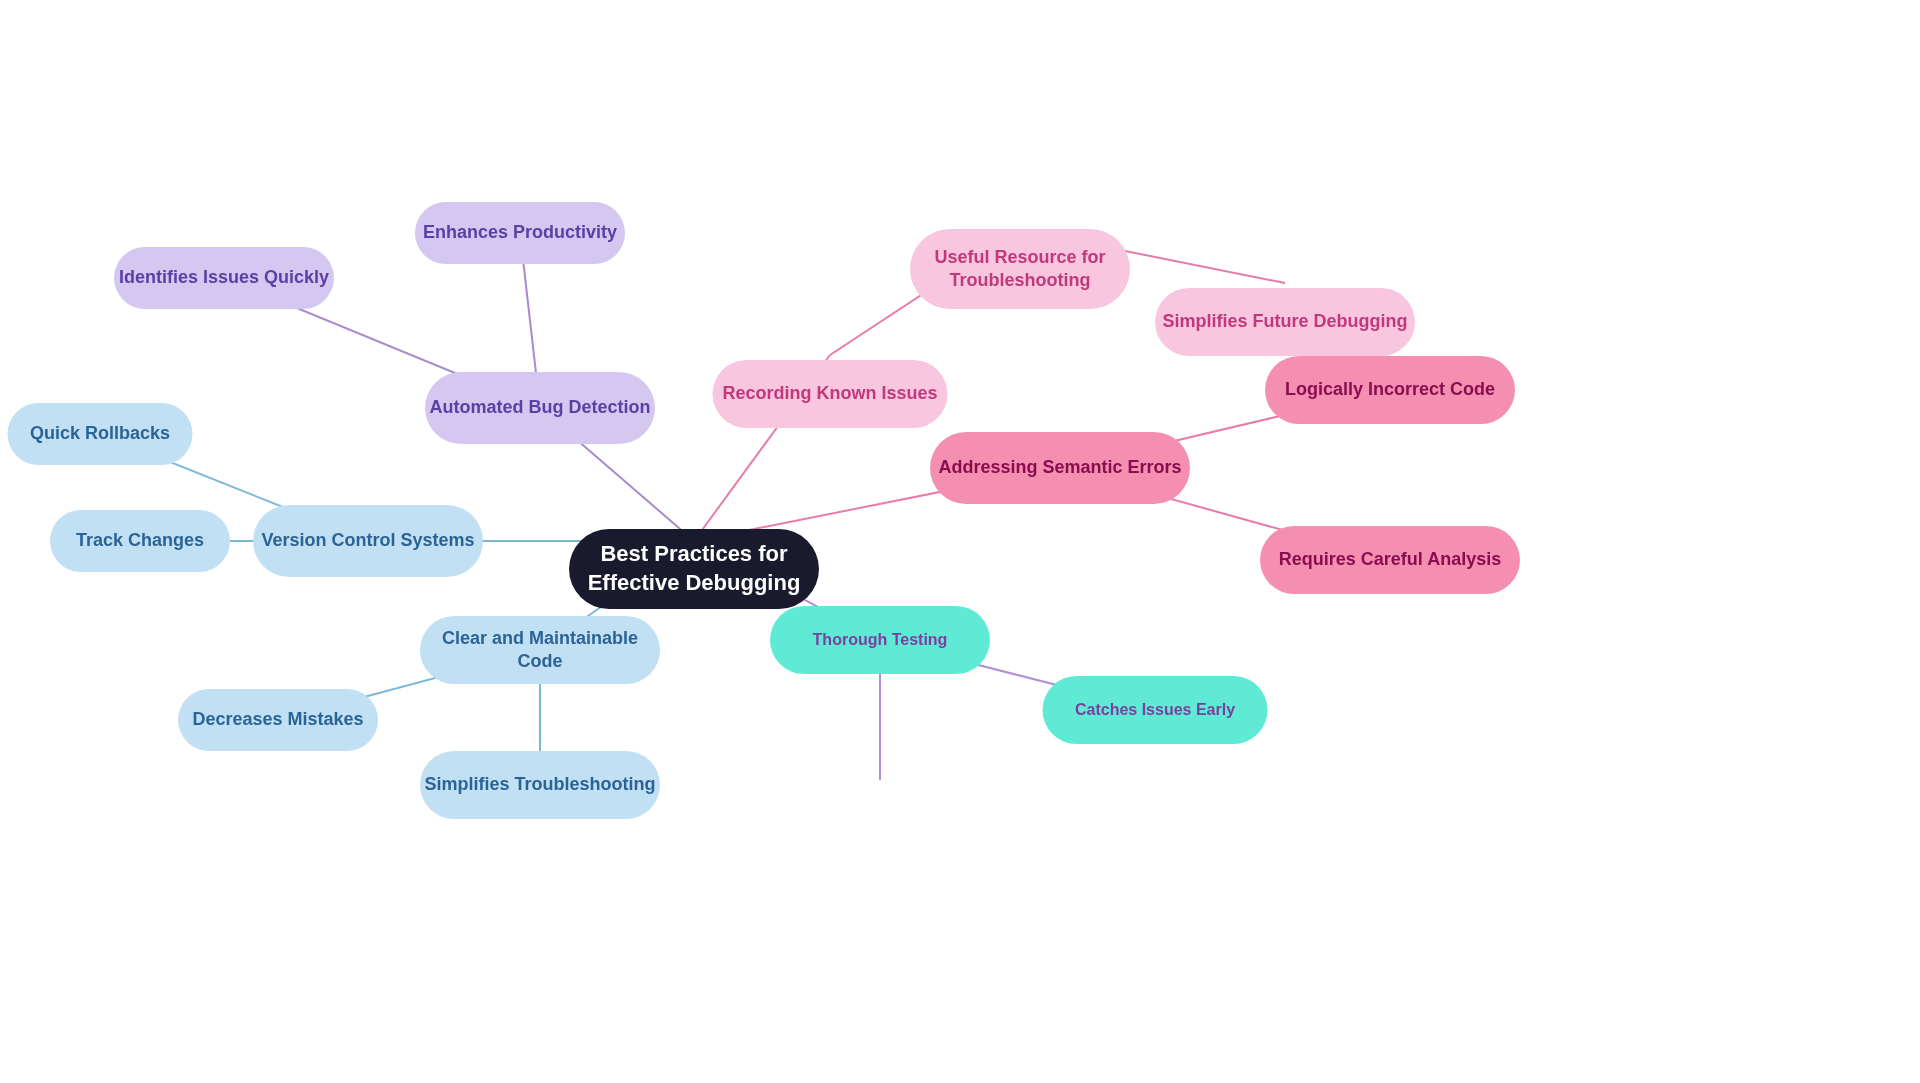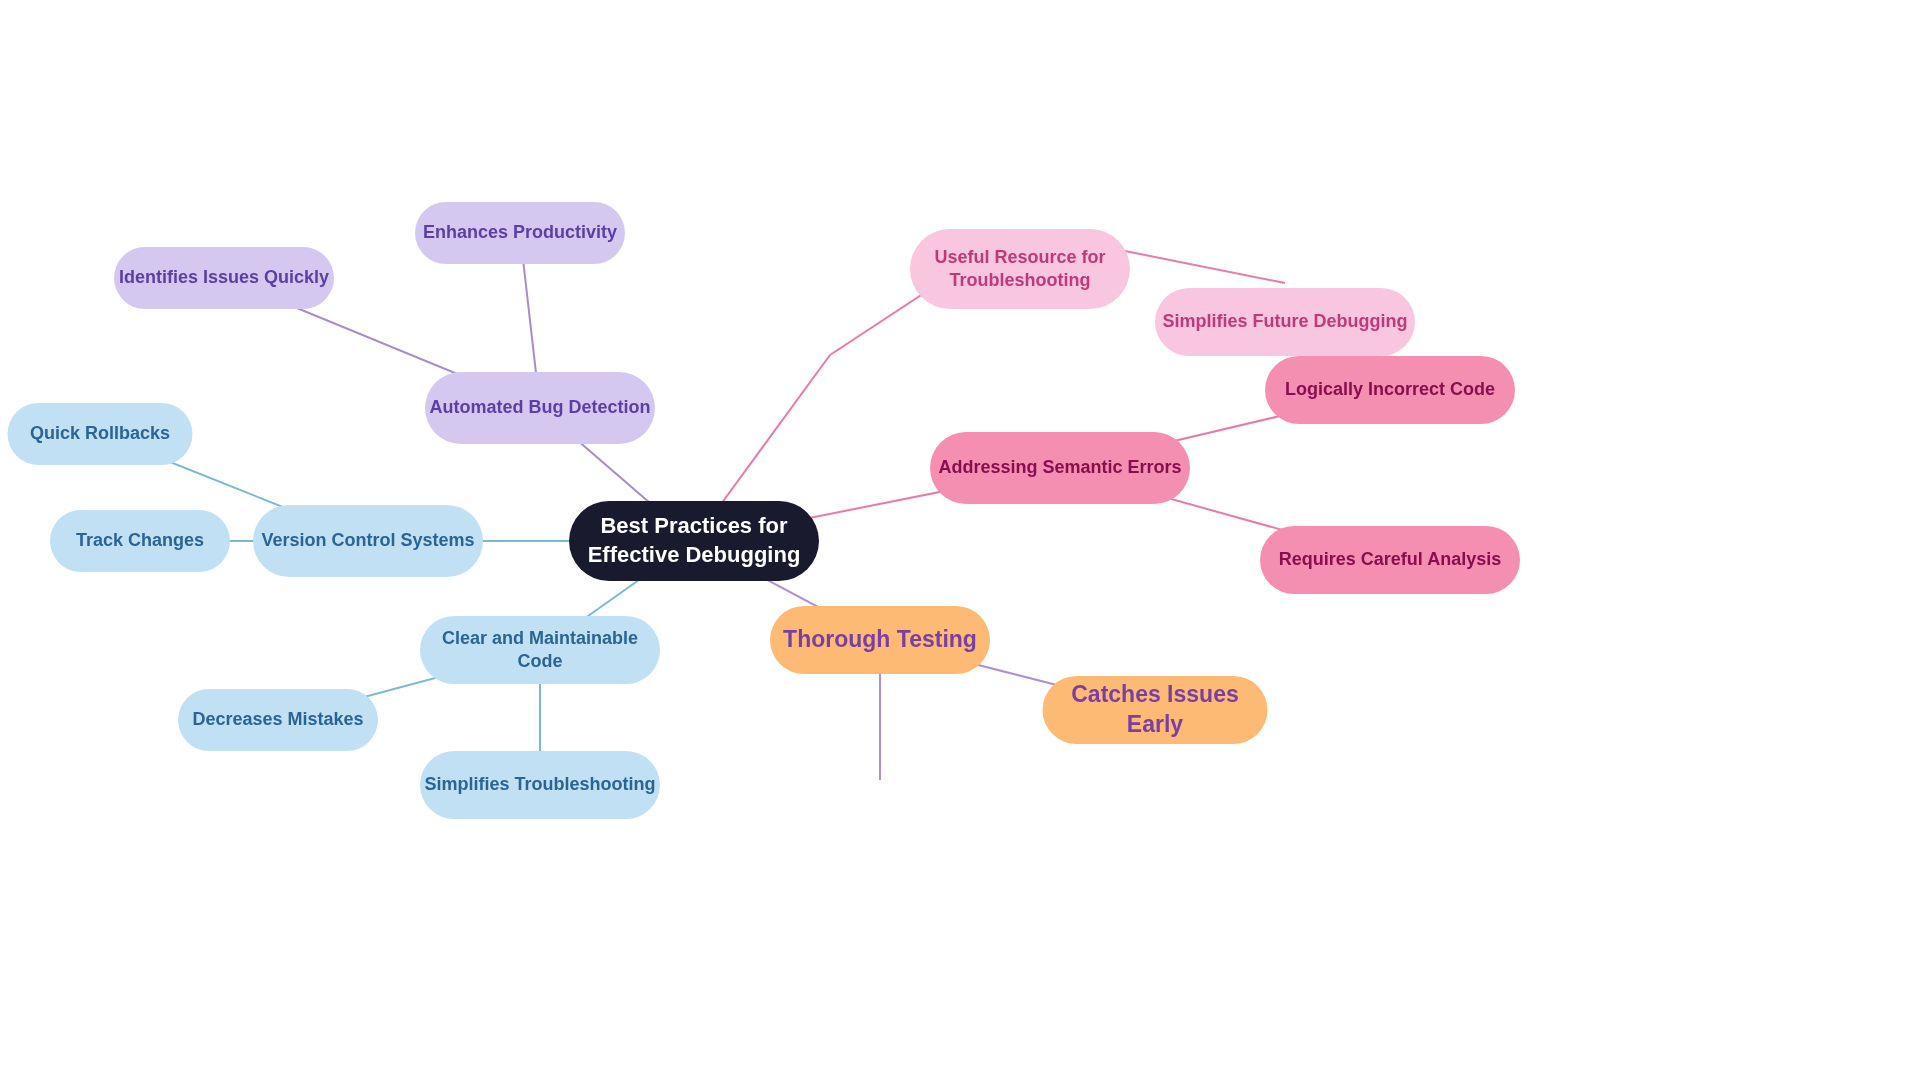--- a/index.html
+++ b/index.html
@@ -33,20 +33,21 @@
       line-height: 1.3;
       transform: translate(-50%, -50%);
     }
     .node-center {
       background: #1a1a2e;
       color: #ffffff;
       font-size: 22px;
       width: 250px;
       height: 80px;
       border-radius: 40px;
+      margin-top: 28px;
     }
     .node-purple {
       background: #d4c8f0;
       color: #5b3ea6;
       font-size: 18px;
     }
     .node-blue {
       background: #c2e0f4;
       color: #2a6496;
       font-size: 18px;
@@ -56,23 +57,23 @@
       color: #c0397a;
       font-size: 18px;
       margin-top: 39px;
     }
     .node-pink-dark {
       background: #f48fb1;
       color: #880e4f;
       font-size: 18px;
     }
     .node-lavender {
-      background: #fdba74;
+      background: #5eead4;
       color: #7b3fa0;
-      font-size: 23px;
+      font-size: 16px;
     }
   </style>
 </head>
 <body>
 
 <div id="mindmap-container">
   <svg id="connections">
 
     <line x1="694" y1="541" x2="540" y2="408" stroke="#a78bcc" stroke-width="2"></line>
 
@@ -144,20 +145,23 @@
   </div>
 
   <div class="node node-blue" style="left: 278px; top: 720px; width: 200px; height: 62px;">
     <span>Decreases Mistakes</span>
   </div>
 
   <div class="node node-blue" style="left: 540px; top: 785px; width: 240px; height: 68px;">
     <span>Simplifies Troubleshooting</span>
   </div>
 
+  <div class="node node-pink-light" style="left: 830px; top: 355px; width: 235px; height: 68px;">
+    <span>Recording Known Issues</span>
+  </div>
 
   <div class="node node-pink-light" style="left: 1020px; top: 230px; width: 220px; height: 80px;">
     <span>Useful Resource for Troubleshooting</span>
   </div>
 
   <div class="node node-pink-light" style="left: 1285px; top: 283px; width: 260px; height: 68px;">
     <span>Simplifies Future Debugging</span>
   </div>
 
   <div class="node node-pink-dark" style="left: 1060px; top: 468px; width: 260px; height: 72px;">

